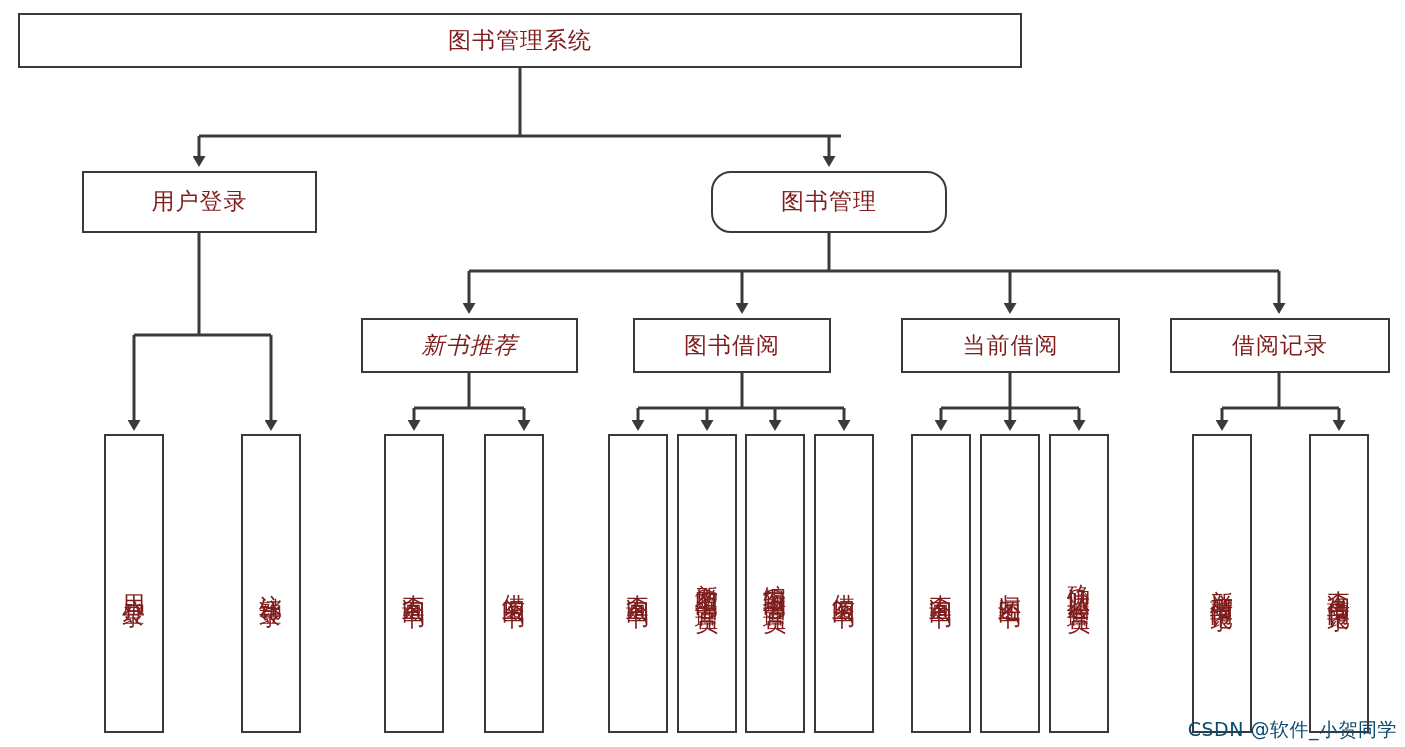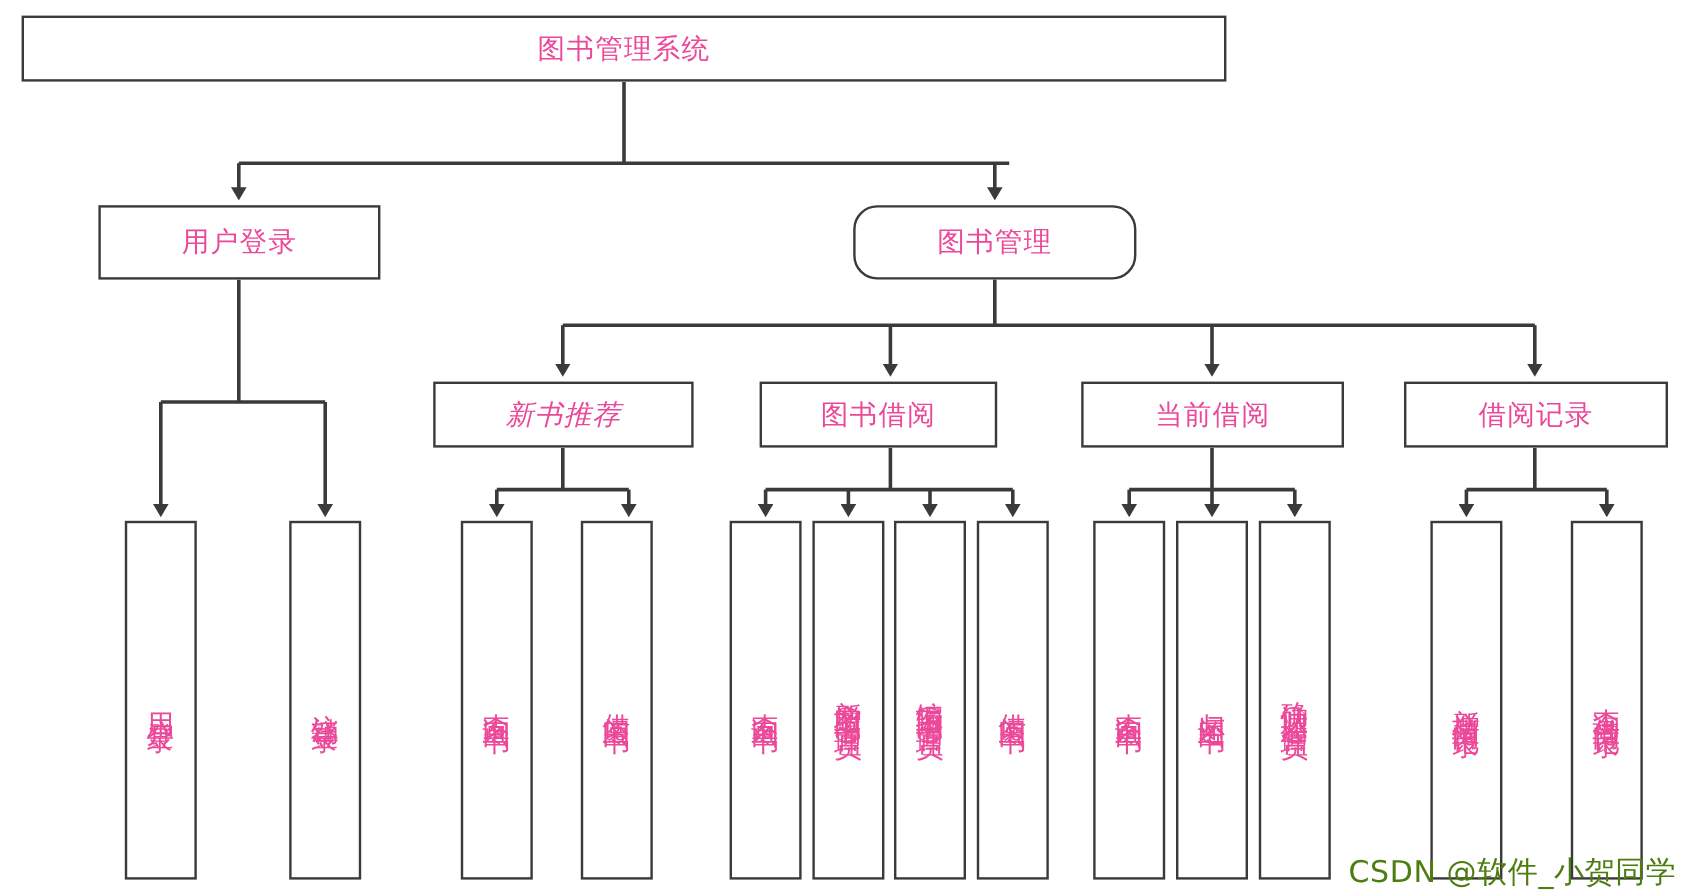--- a/index.html
+++ b/index.html
@@ -27,21 +27,21 @@
     pointer-events: none;
   }
   .node {
     position: absolute;
     box-sizing: border-box;
     border: 2.5px solid #3a3a3a;
     background: #ffffff;
     display: flex;
     align-items: center;
     justify-content: center;
-    color: #ec4899;
+    color: #7f1d1d;
   }
   .node.horiz {
     font-size: 23px;
     letter-spacing: 1px;
     line-height: 1.1;
   }
   .node.vert {
     writing-mode: vertical-rl;
     text-orientation: upright;
     font-size: 23px;
@@ -52,22 +52,22 @@
   .node.vert .vlabel {
     writing-mode: vertical-rl;
     text-orientation: upright;
     letter-spacing: 4px;
     white-space: nowrap;
   }
   .watermark {
     position: absolute;
     right: 8px;
     bottom: 4px;
-    font-size: 25px;
-    color: #4d7c0f;
+    font-size: 19px;
+    color: #0c4a6e;
     letter-spacing: 0.5px;
     white-space: nowrap;
     font-family: "DejaVu Sans", "Liberation Sans", sans-serif;
   }
 </style>
 </head>
 <body>
 
 <div id="canvas">
 

